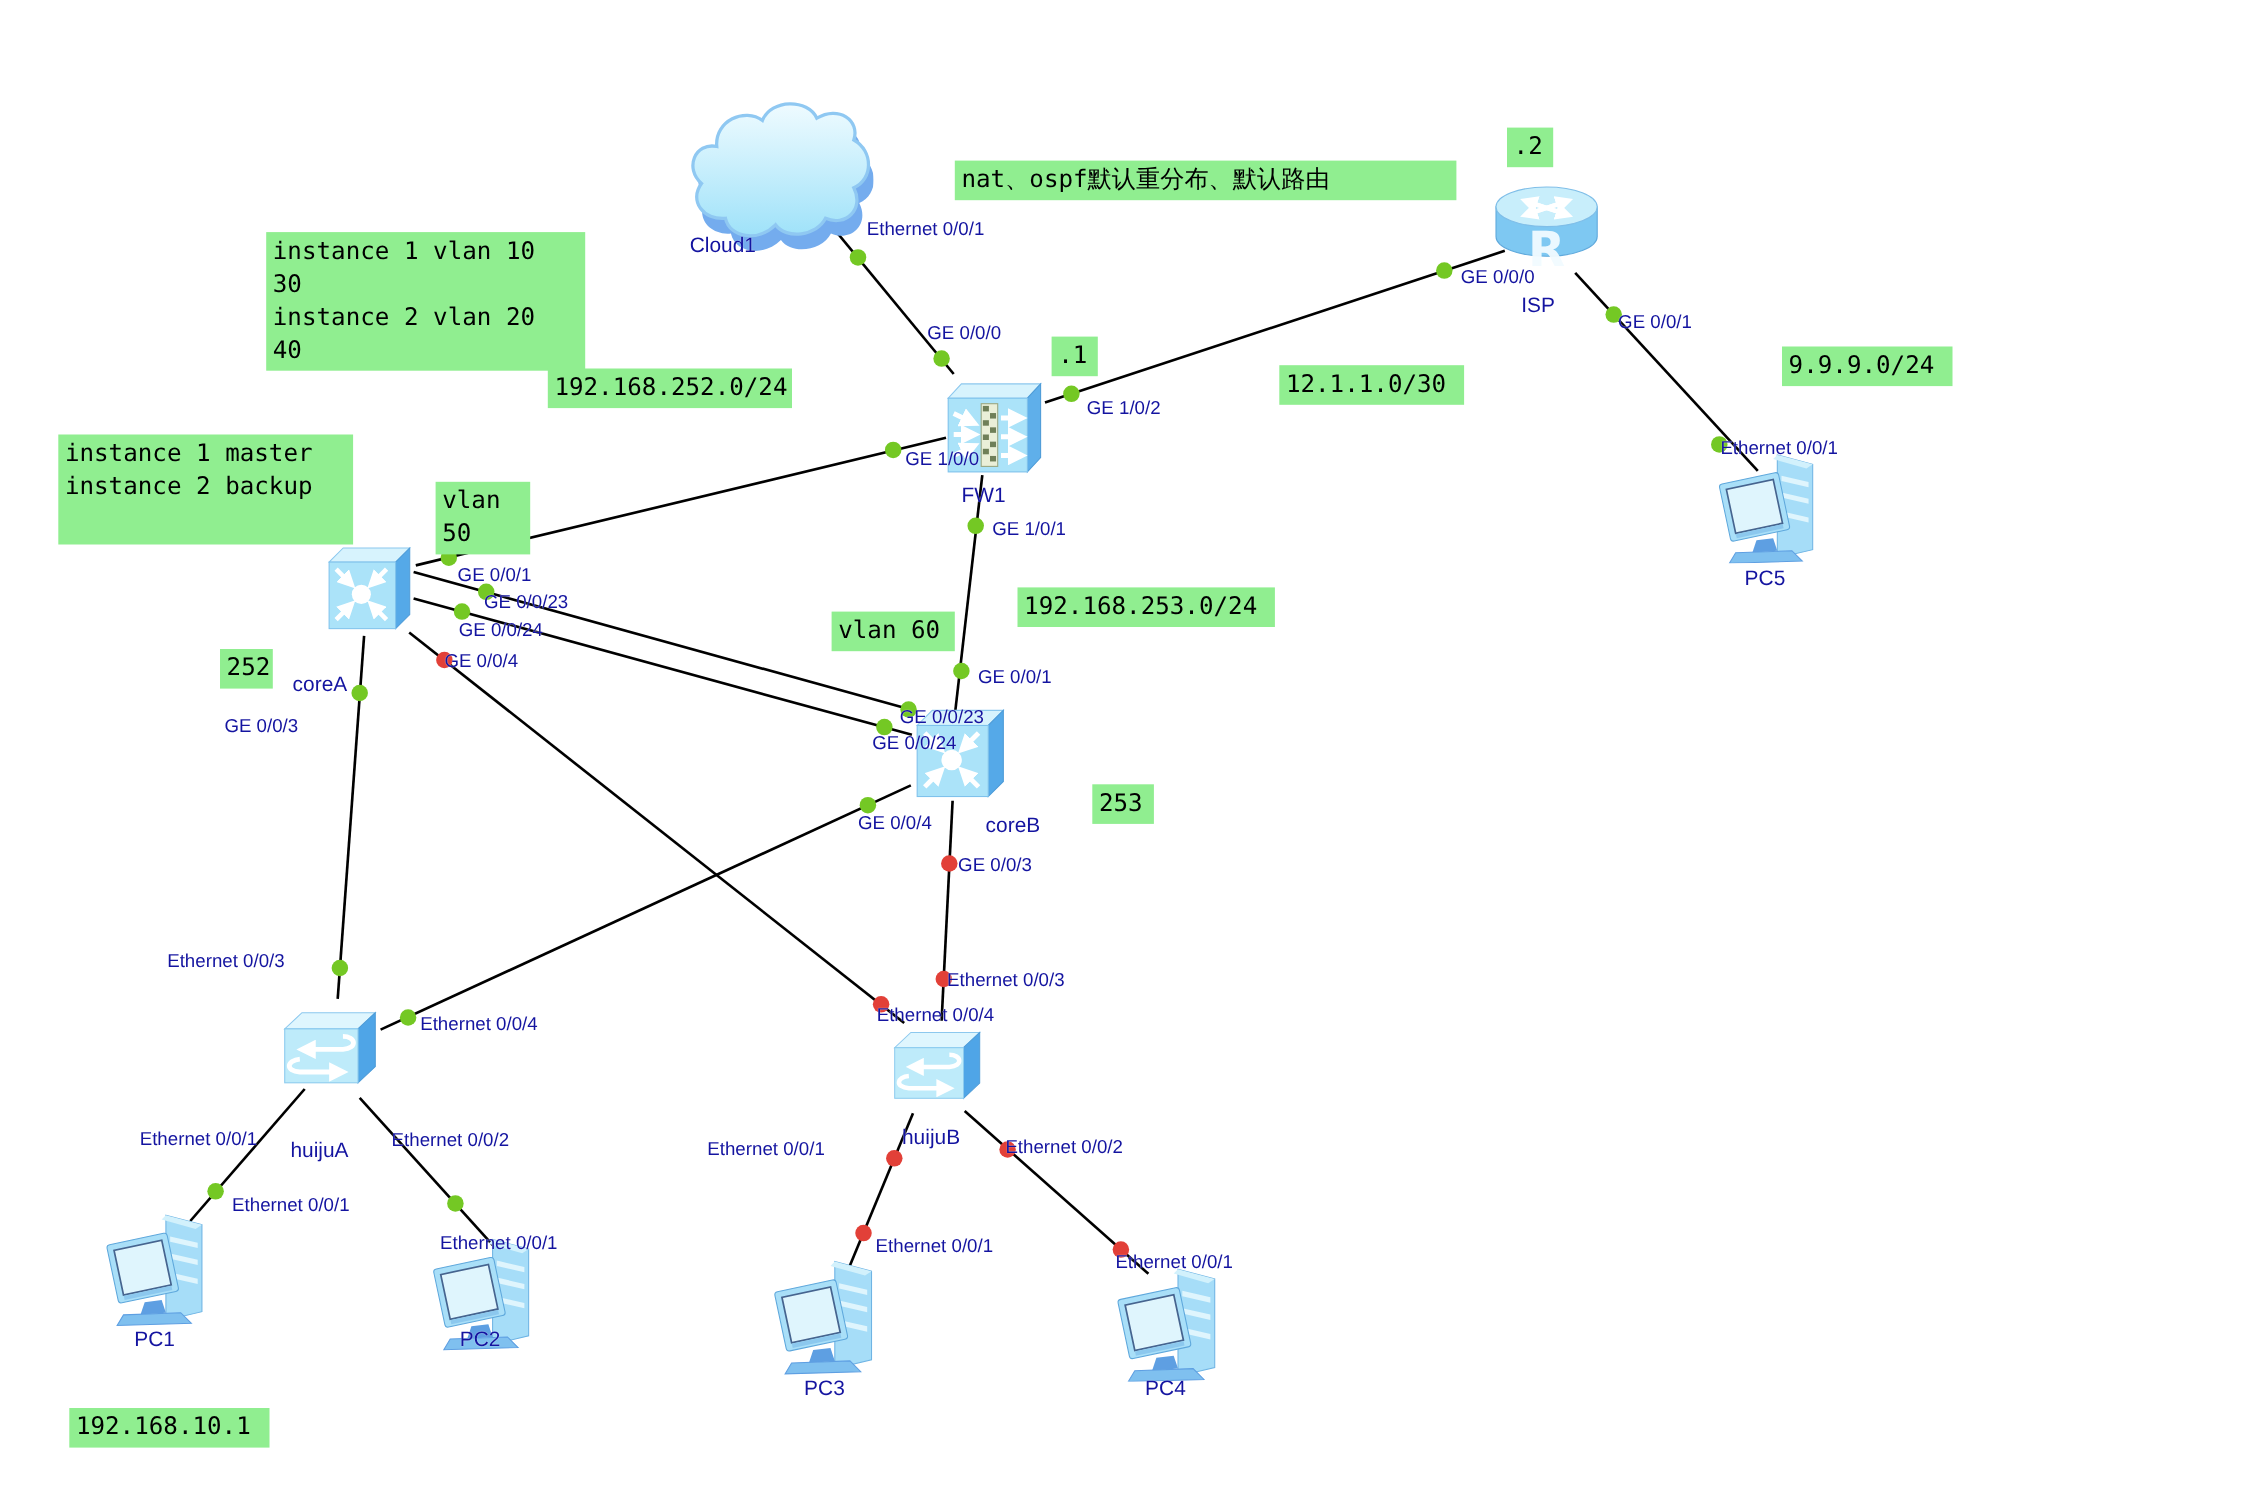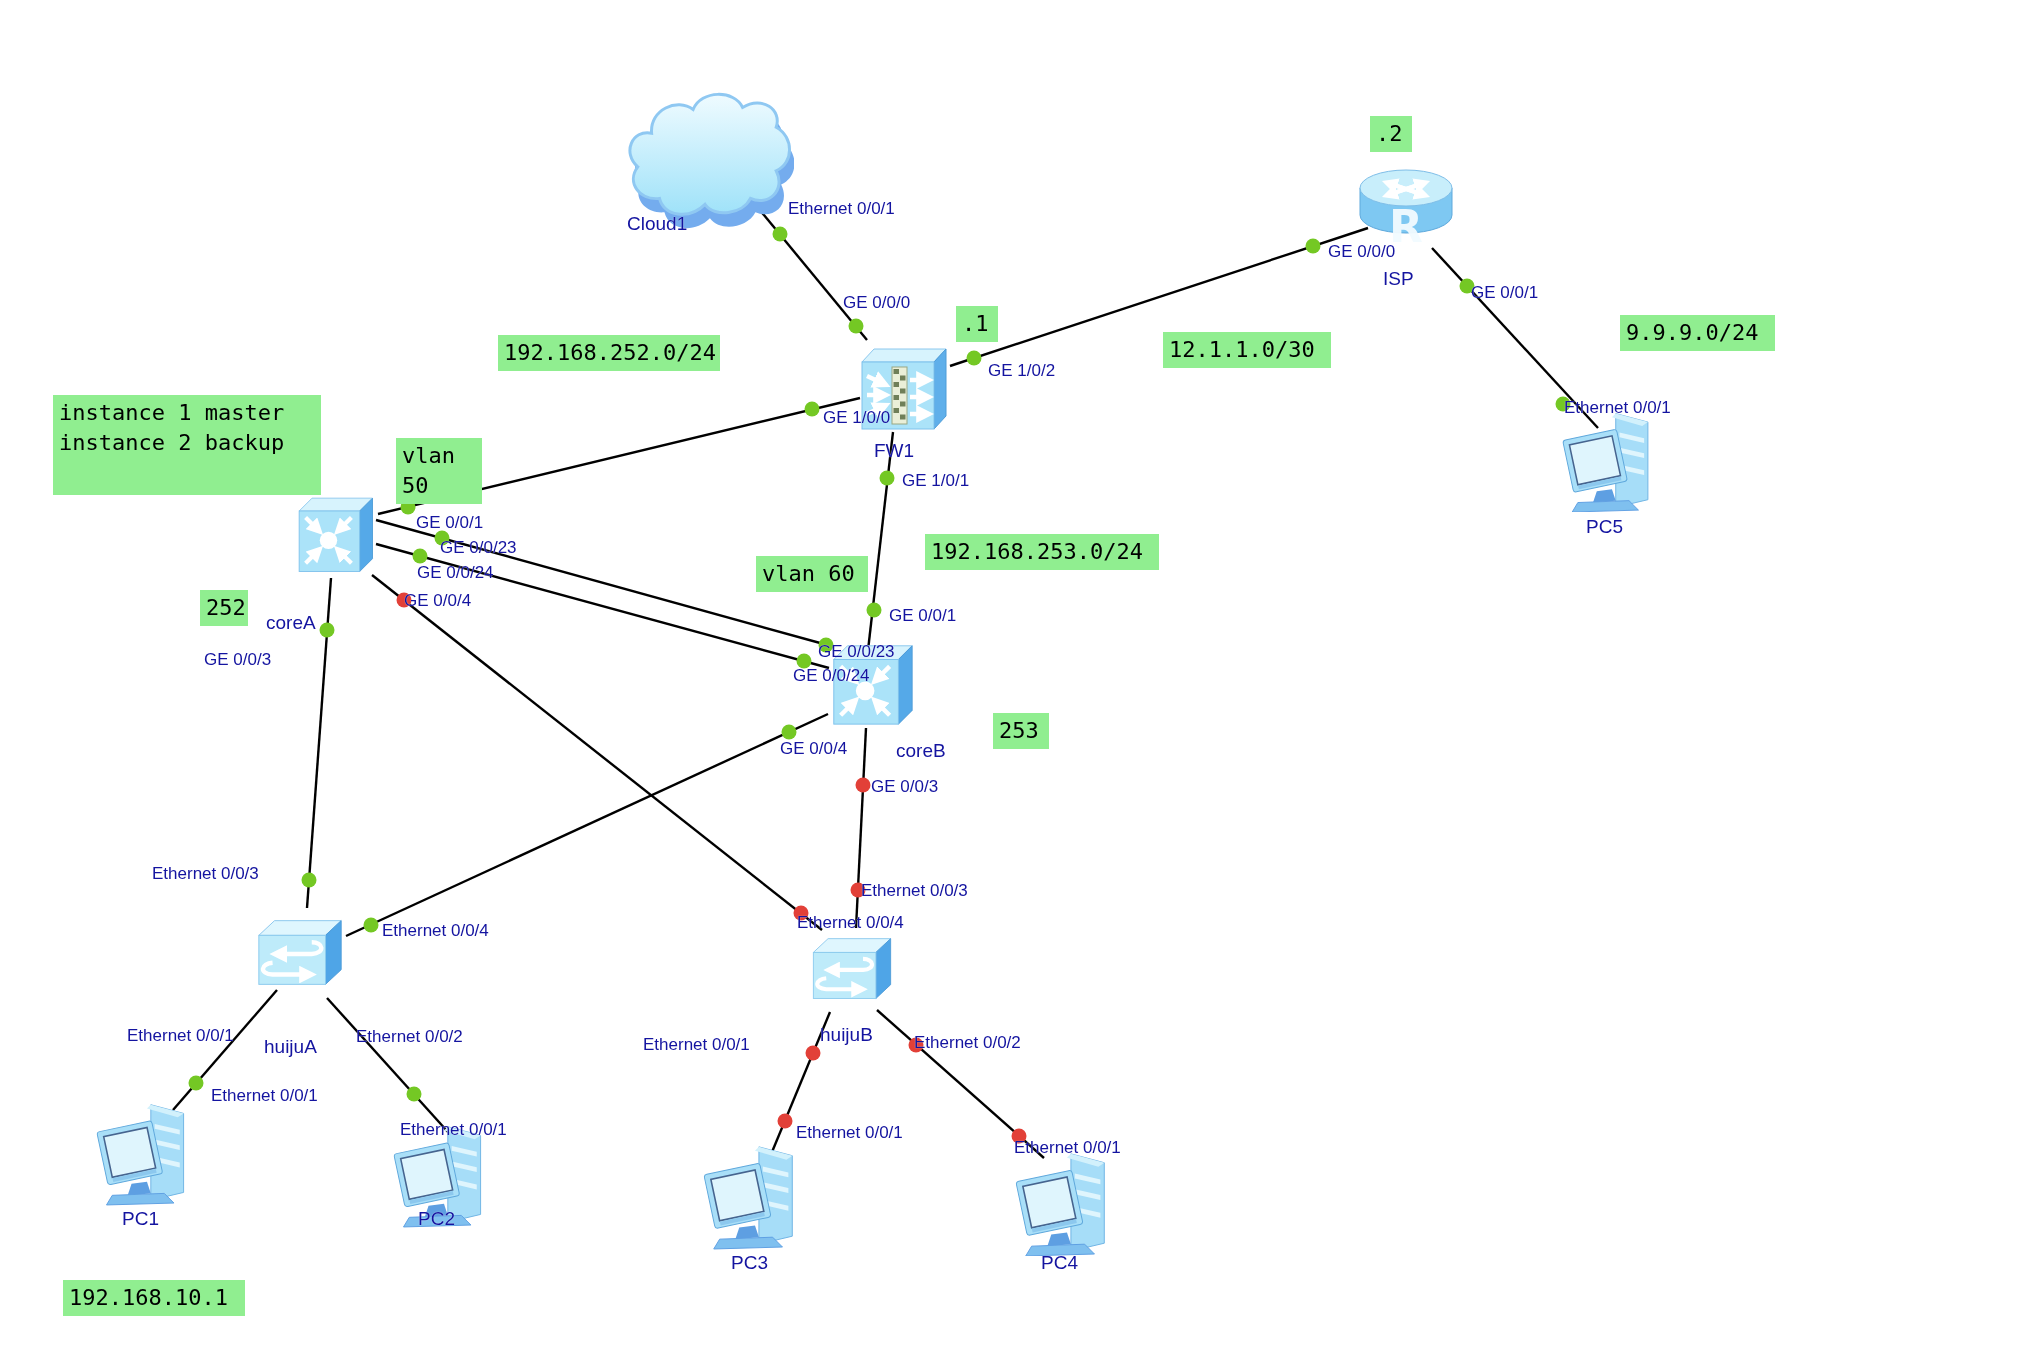--- a/index.html
+++ b/index.html
@@ -218,20 +218,23 @@
       <svg class="ic">
         <use href="#sym-pc"></use>
       </svg>
     </div>
   <div class="node" style="left:1554px;top:406px;width:114px;height:106px">
       <svg class="ic">
         <use href="#sym-pc"></use>
       </svg>
     </div>
 
+  <div class="note" style="left:242px;top:211px;width:290px">instance 1 vlan 10 30
+instance 2 vlan 20 40</div>
+  <div class="note" style="left:868px;top:146px;width:456px">nat、ospf默认重分布、默认路由</div>
   <div class="note" style="left:956px;top:306px;width:42px">.1</div>
   <div class="note" style="left:1370px;top:116px;width:42px">.2</div>
   <div class="note" style="left:1163px;top:332px;width:168px">12.1.1.0/30</div>
   <div class="note" style="left:1620px;top:315px;width:155px">9.9.9.0/24</div>
   <div class="note" style="left:498px;top:335px;width:222px">192.168.252.0/24</div>
   <div class="note spacer" style="left:53px;top:395px;width:268px">instance 1 master
 instance 2 backup</div>
   <div class="note" style="left:396px;top:438px;width:86px">vlan 50</div>
   <div class="note" style="left:756px;top:556px;width:112px">vlan 60</div>
   <div class="note" style="left:925px;top:534px;width:234px">192.168.253.0/24</div>

